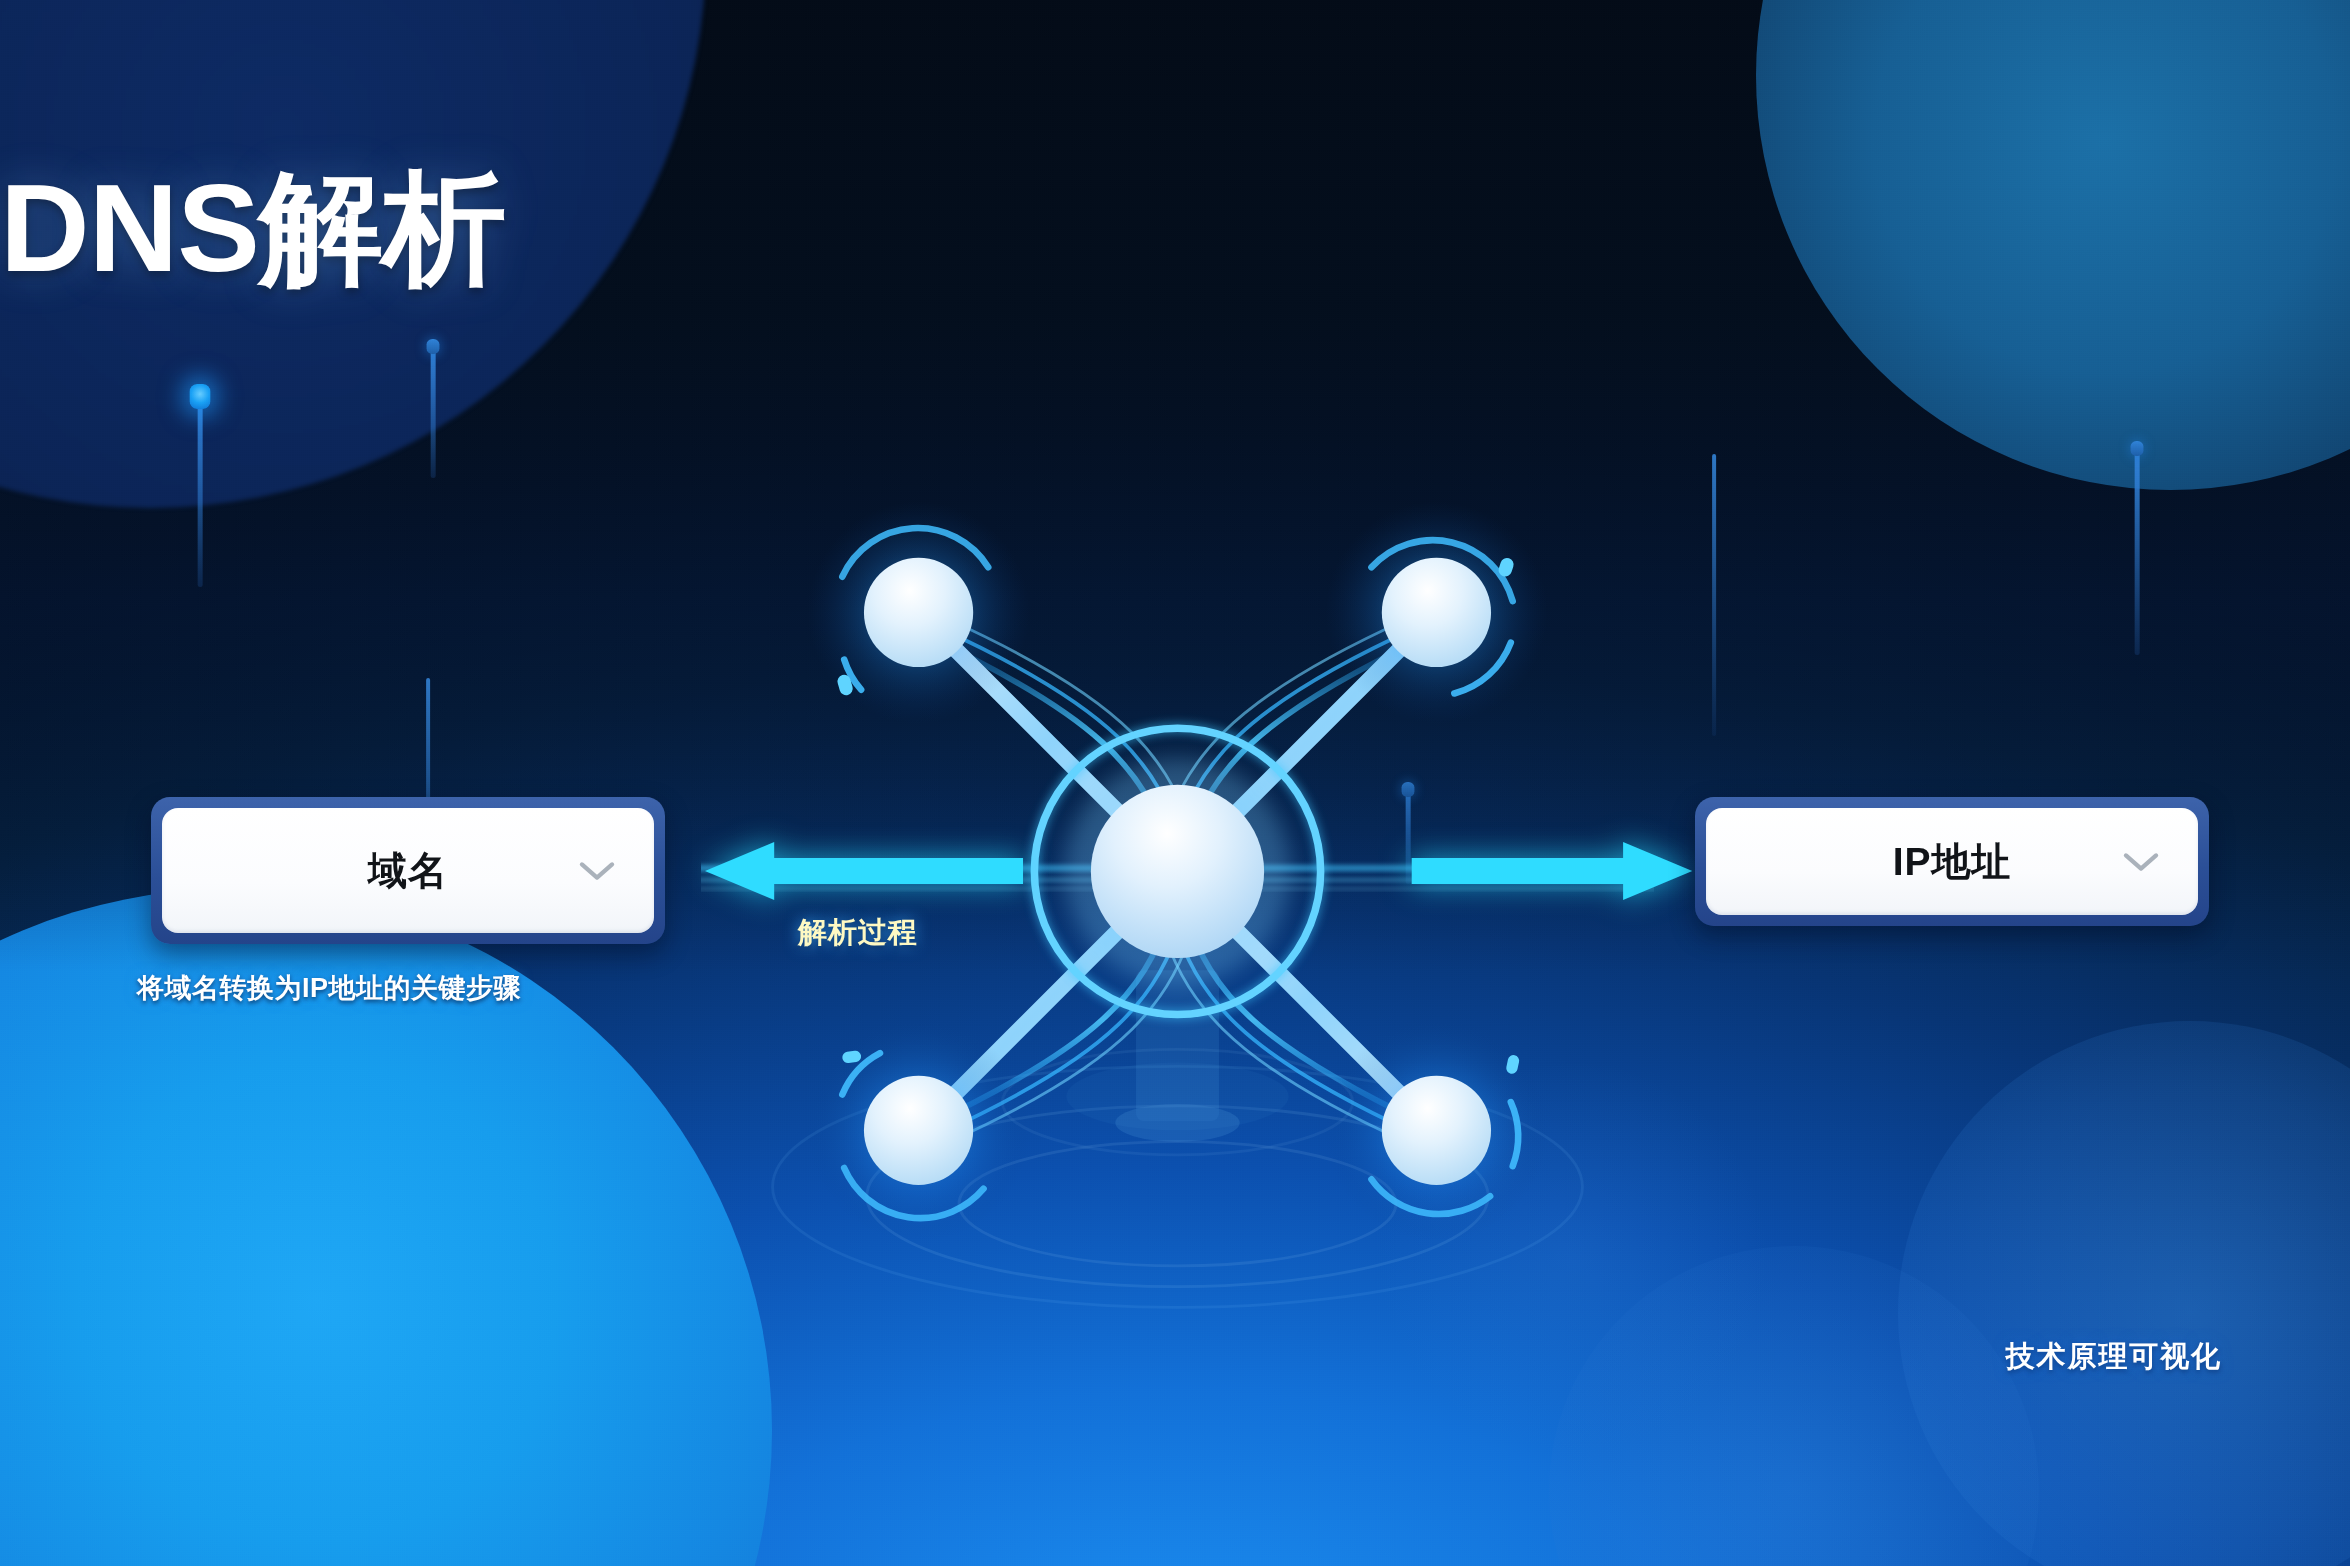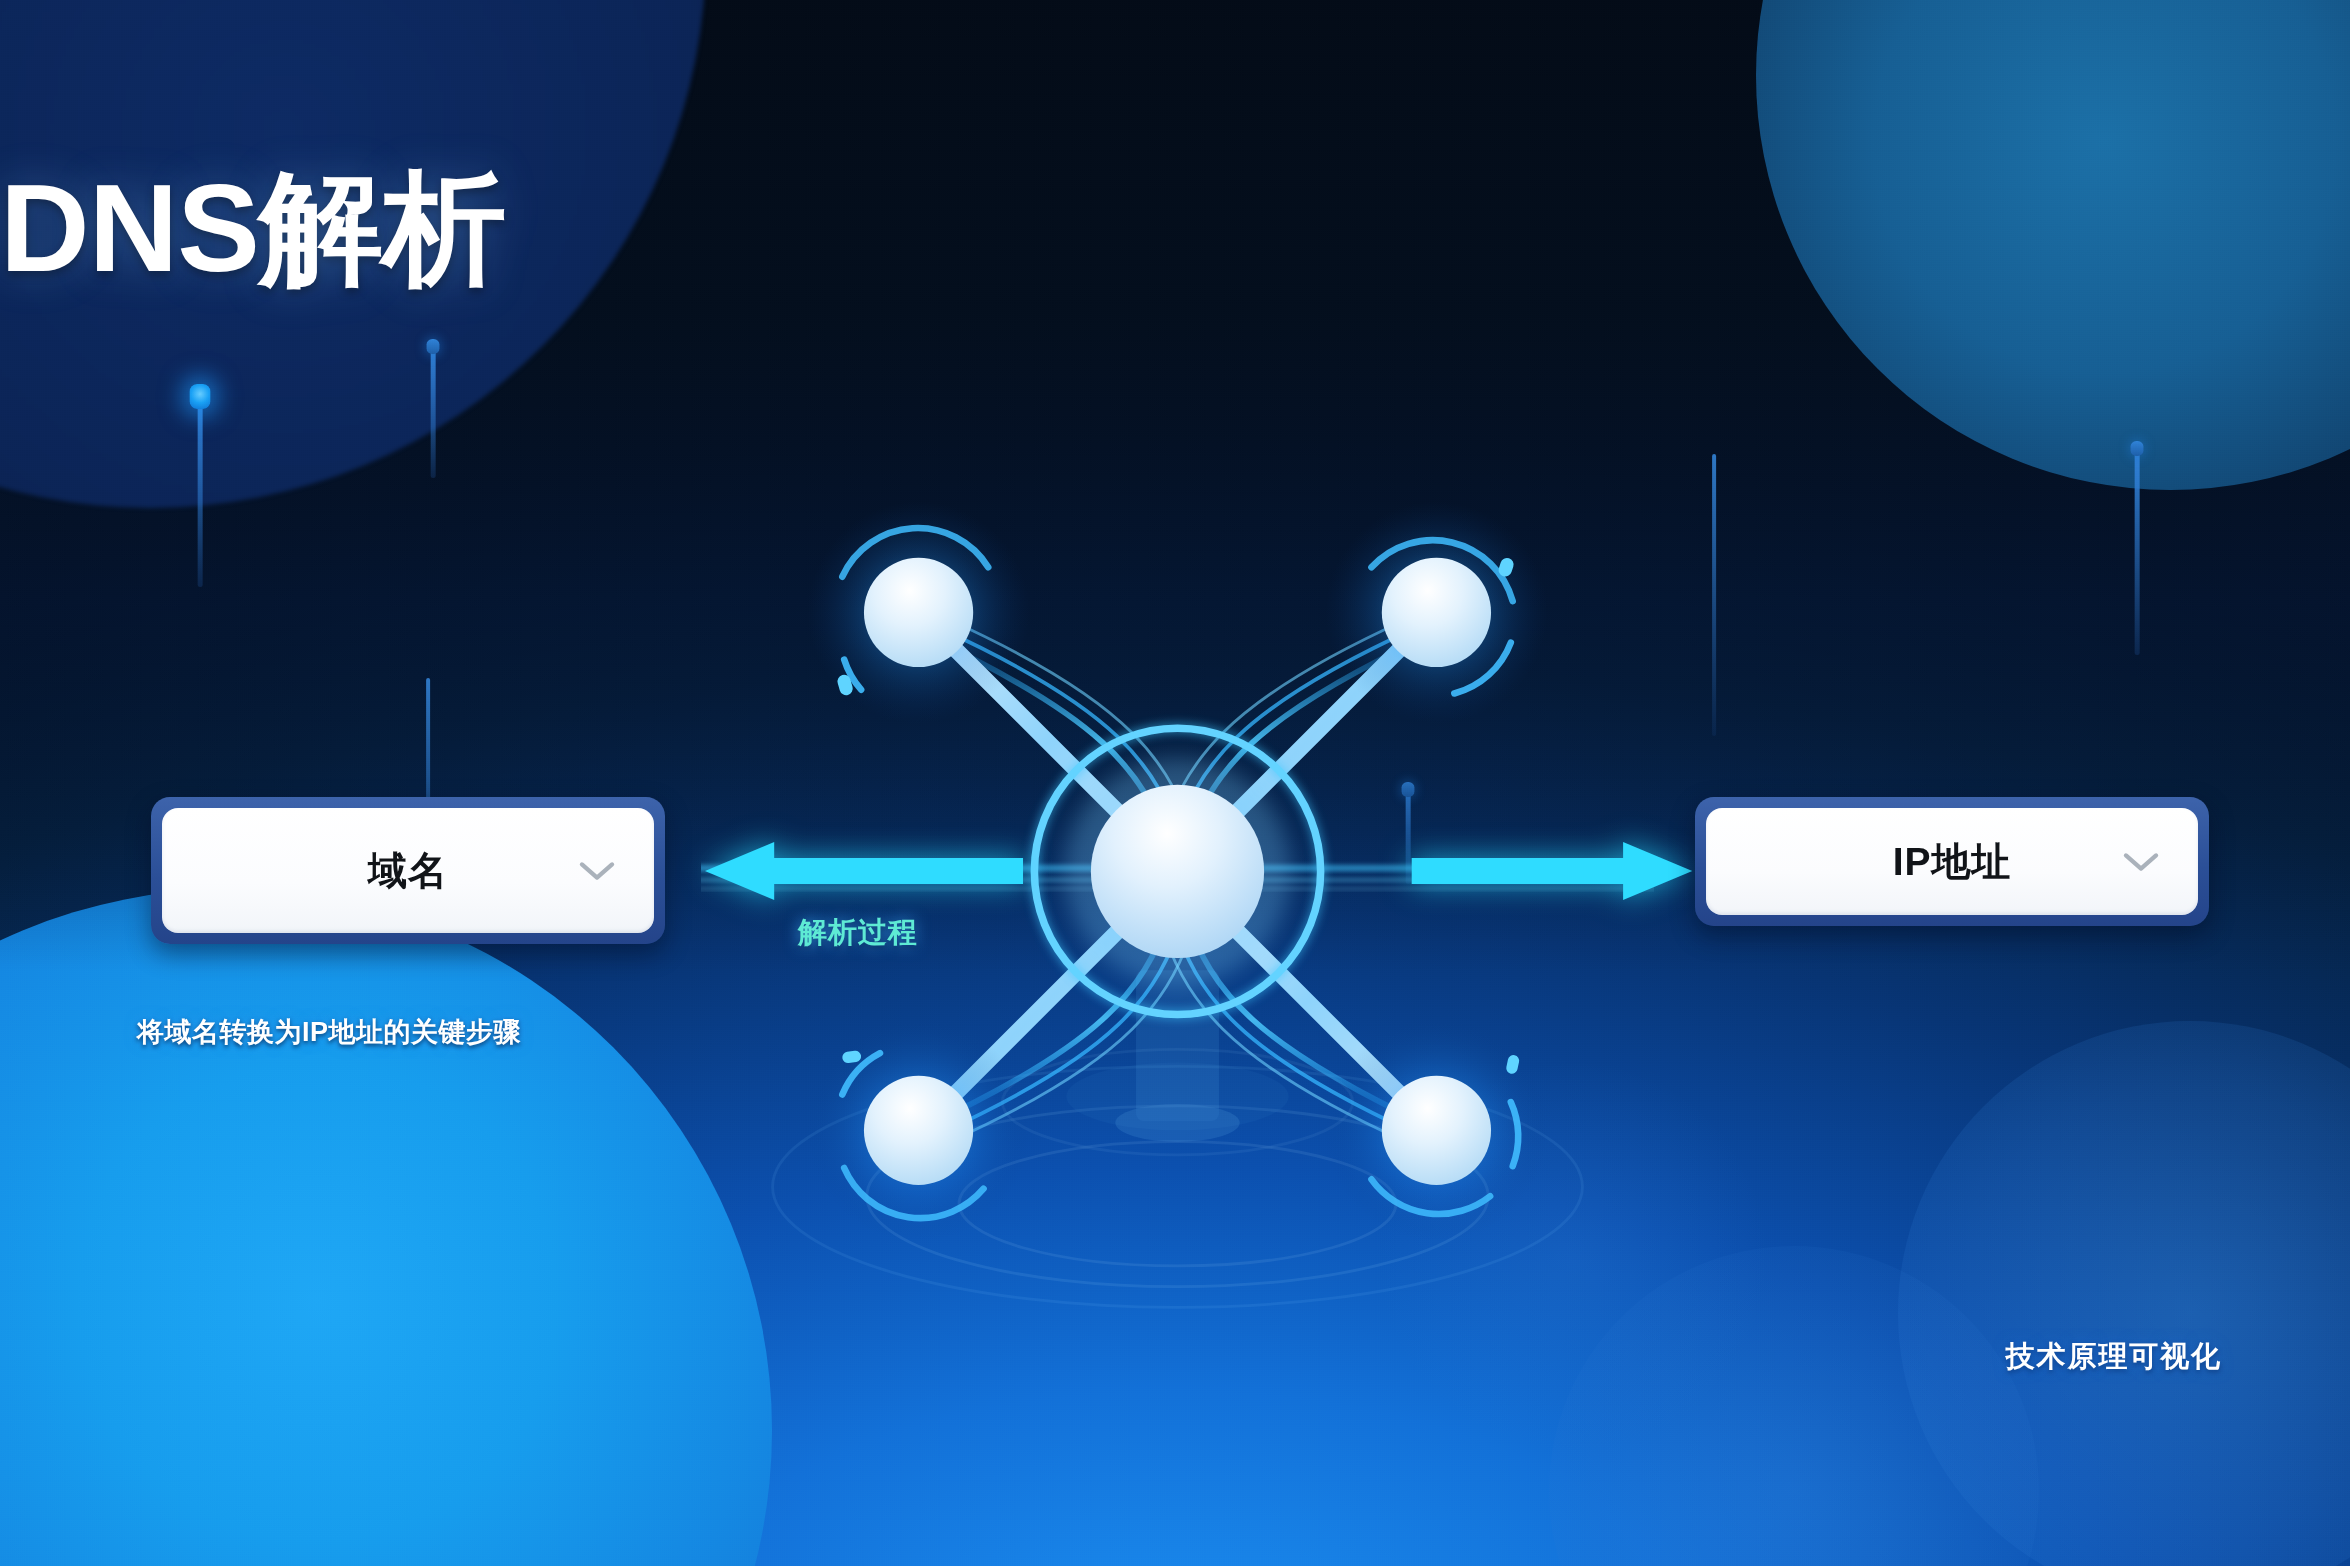--- a/index.html
+++ b/index.html
@@ -99,21 +99,21 @@
 
   
   .arrow{position:absolute;height:58px;}
   .arrow svg{display:block;width:100%;height:100%;
     filter:drop-shadow(0 0 15px rgba(40,220,255,.65));}
   .arrow-left{left:704px;top:842px;width:320px;}
   .arrow-right{left:1411px;top:842px;width:282px;}
 
   .proc-label{
     position:absolute;left:798px;top:913px;
-    font-size:29px;font-weight:700;color:#5eead4;
+    font-size:29px;font-weight:700;color:#fef9c3;
     letter-spacing:0.9px;
     text-shadow:0 0 15px rgba(60,170,255,.85),0 1.9px 5.6px rgba(0,20,60,.85);
   }
 
   
   .card{
     position:absolute;
     border-radius:19px;
     background:linear-gradient(180deg,#3d63ab 0%,#2b4f97 55%,#24448a 100%);
     box-shadow:0 9.4px 24.5px rgba(2,12,34,.45);
@@ -137,21 +137,20 @@
   }
   .chev svg{display:block;width:100%;height:100%;}
 
   .card-left{left:151px;top:797px;width:514px;height:147px;}
   .card-right{left:1695px;top:797px;width:514px;height:129px;}
 
   .caption-left{
     position:absolute;left:137px;top:970px;width:565px;
     font-size:27px;font-weight:700;color:#ffffff;letter-spacing:0.5px;
     text-shadow:0 0 13px rgba(40,140,240,.7),0 1.9px 4.7px rgba(0,15,45,.8);
-    margin-top:44px;
   }
 
   .footnote{
     position:absolute;right:128px;top:1337px;
     font-size:29px;font-weight:700;color:#ffffff;letter-spacing:1.9px;
     text-shadow:0 0 13px rgba(30,110,220,.6),0 1.9px 5.6px rgba(0,25,70,.55);
   }
 </style>
 </head>
 <body>

